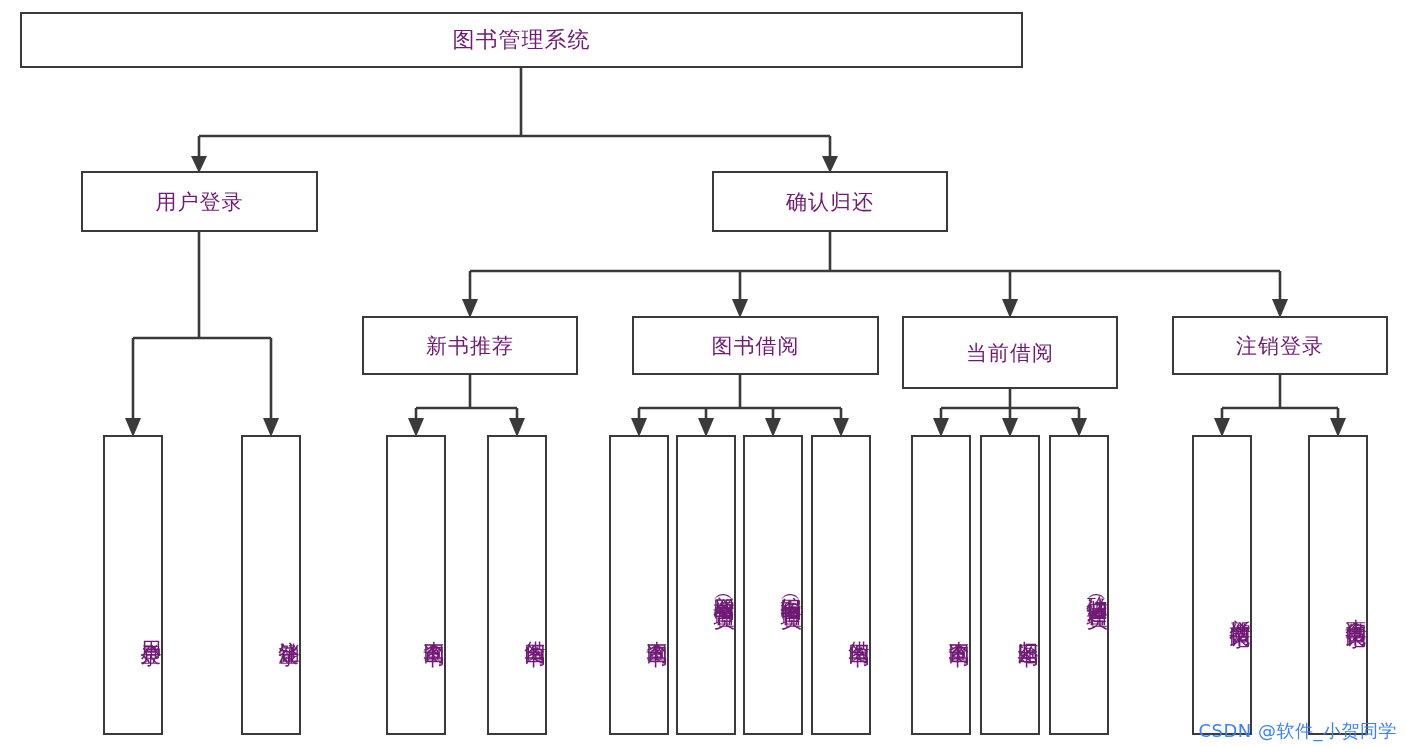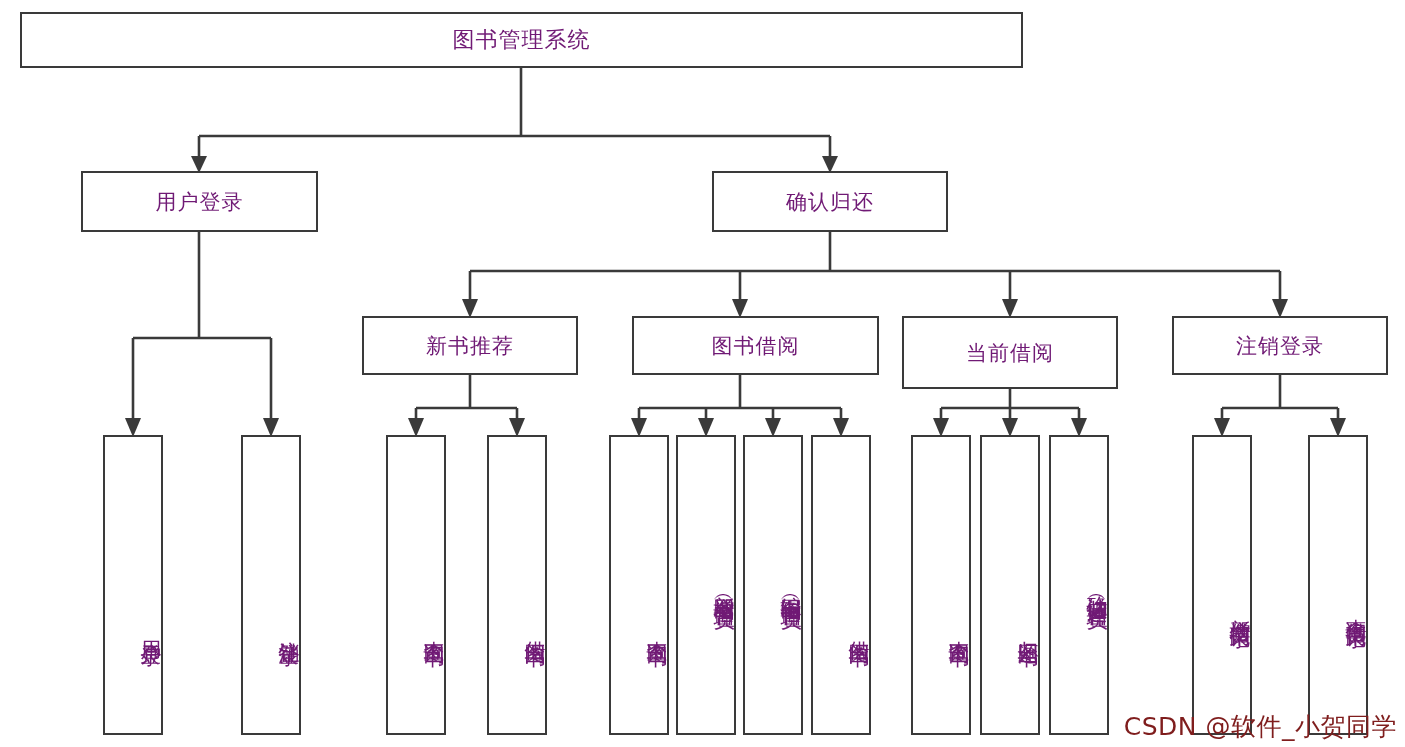--- a/index.html
+++ b/index.html
@@ -39,22 +39,22 @@
     writing-mode:vertical-rl;
     text-orientation:upright;
     white-space:normal;
     display:block;
   }
   #root-node{font-size:22px;}
   .watermark{
     position:absolute;
     right:8px;
     bottom:4px;
-    font-size:25px;
-    color:#7f1d1d;
+    font-size:18px;
+    color:#3b82f6;
     letter-spacing:0.5px;
     white-space:nowrap;
     pointer-events:none;
   }
   svg.lines{position:absolute;left:0;top:0;width:1405px;height:747px;pointer-events:none;}
   svg.lines path, svg.lines line{stroke:#3a3a3a;stroke-width:2.6px;fill:none;}
   svg.lines polygon{fill:#3a3a3a;}
 </style>
 </head>
 <body>

